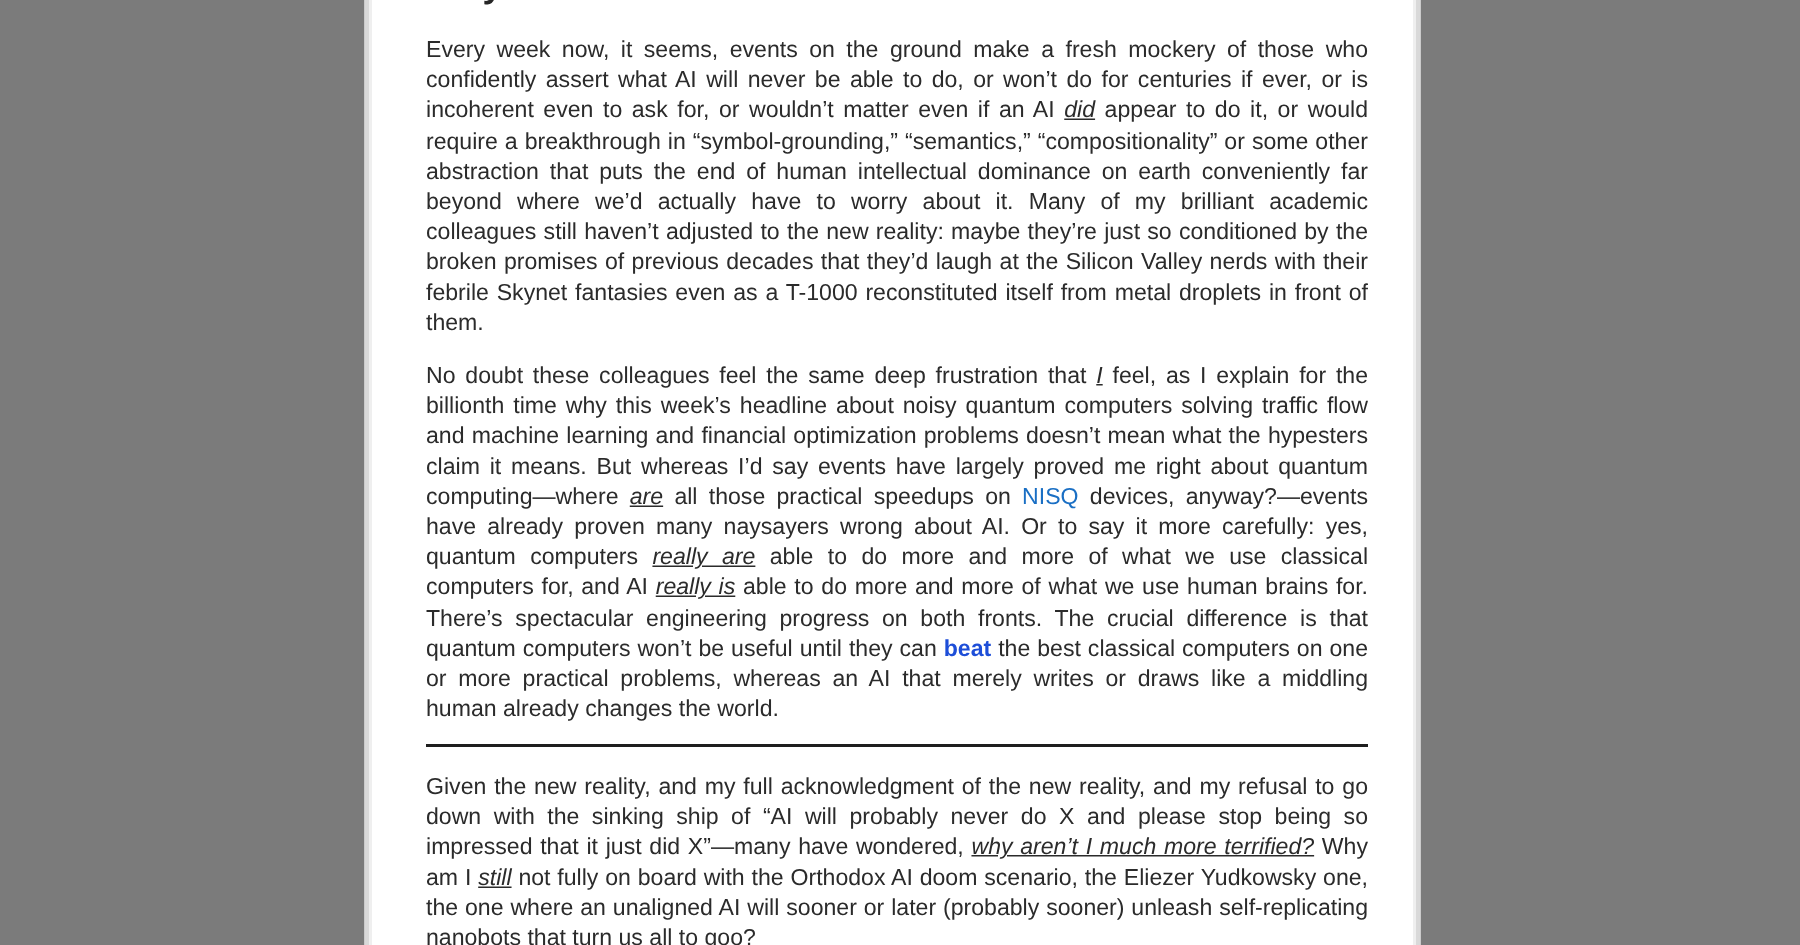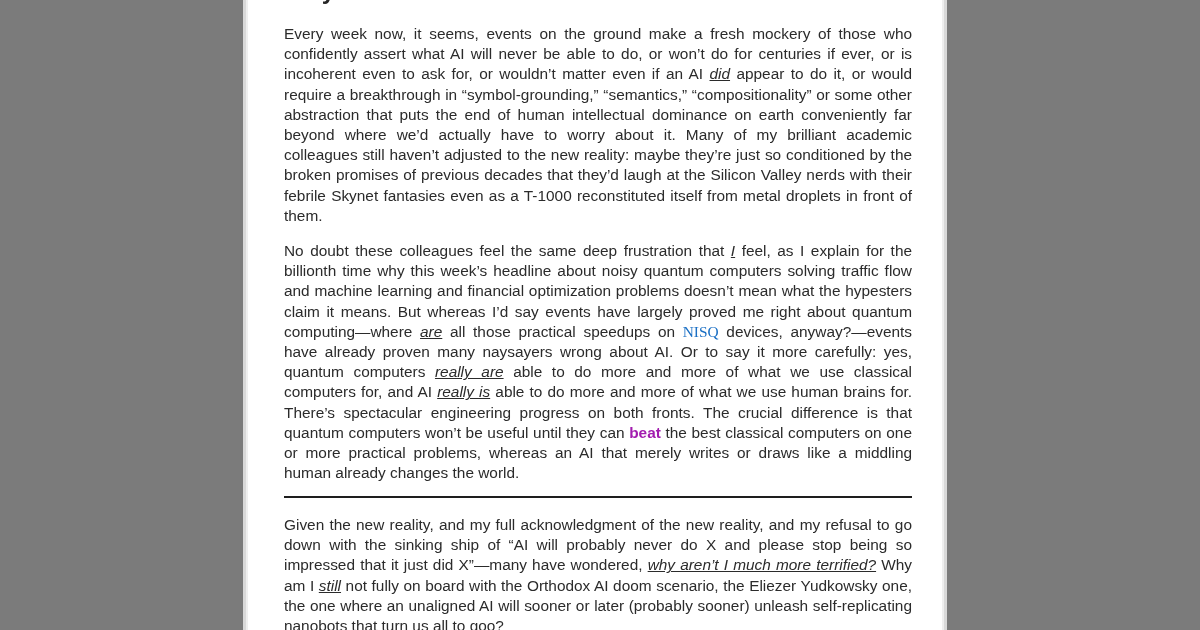--- a/index.html
+++ b/index.html
@@ -65,24 +65,23 @@
     left: 0;
     width: 628px;
     margin: 0;
     border: none;
     height: 2px;
     background: #1e1e1e;
   }
   a.link {
     color: #1a6fc4;
     text-decoration: none;
-    font-family: Liberation Serif, serif;
   }
   em { font-style: italic; text-decoration: underline; }
-  strong { font-weight: bold; color: #a21caf; }
+  strong { font-weight: bold; color: #1d4ed8; }
 </style>
 </head>
 <body>
 
 <div class="page">
   <div class="content">
     <h2>Why am I not terrified of AI?</h2>
 
     <p class="p1"><span>Every week now, it seems, events on the ground make a fresh mockery of those who confidently assert what AI will never be able to do, or won’t do for centuries if ever, or is incoherent even to ask for, or wouldn’t matter even if an AI </span><em>did</em><span> appear to do it, or would require a breakthrough in “symbol-grounding,” “semantics,” “compositionality” or some other abstraction that puts the end of human intellectual dominance on earth conveniently far beyond where we’d actually have to worry about it. Many of my brilliant academic colleagues still haven’t adjusted to the new reality: maybe they’re just so conditioned by the broken promises of previous decades that they’d laugh at the Silicon Valley nerds with their febrile Skynet fantasies even as a T-1000 reconstituted itself from metal droplets in front of them.</span></p>
 

